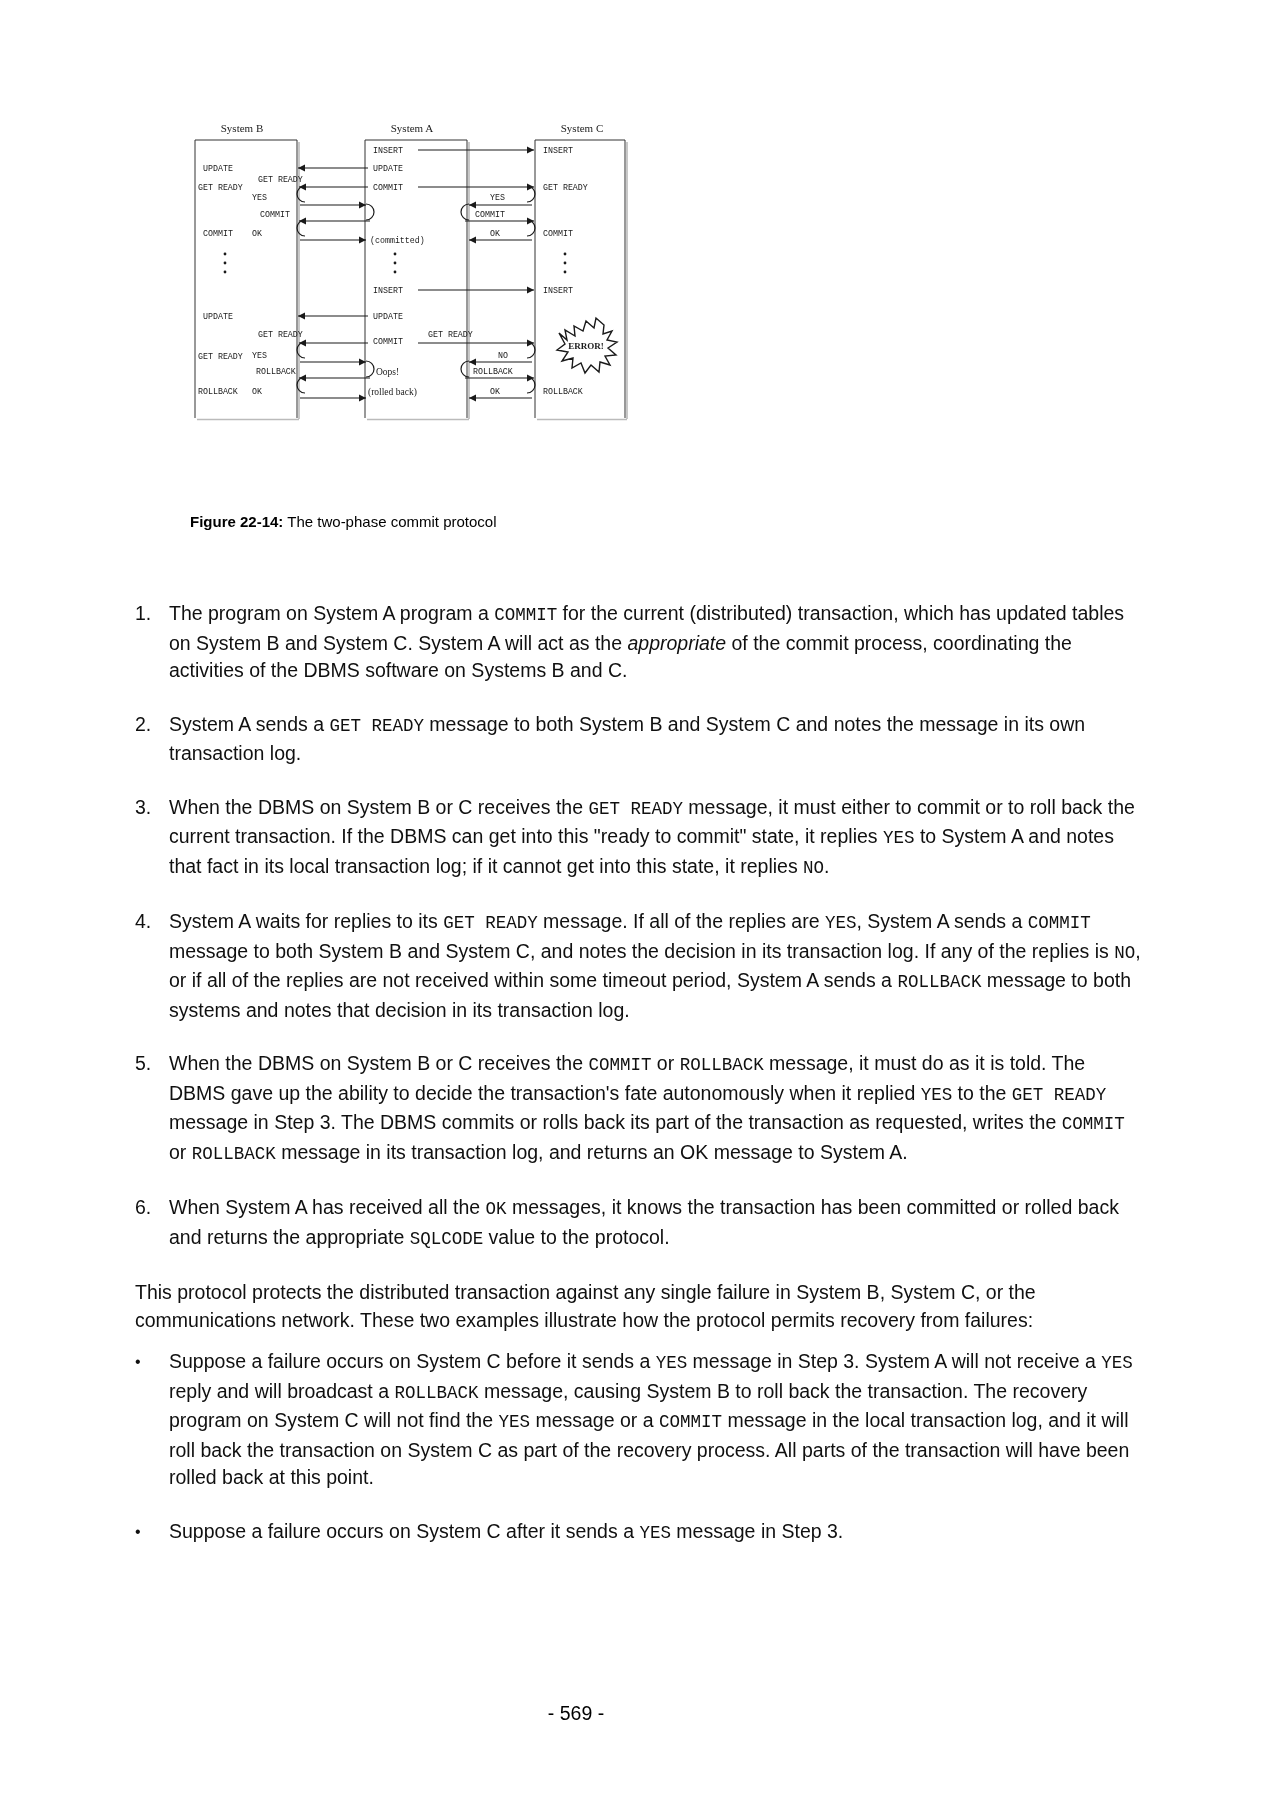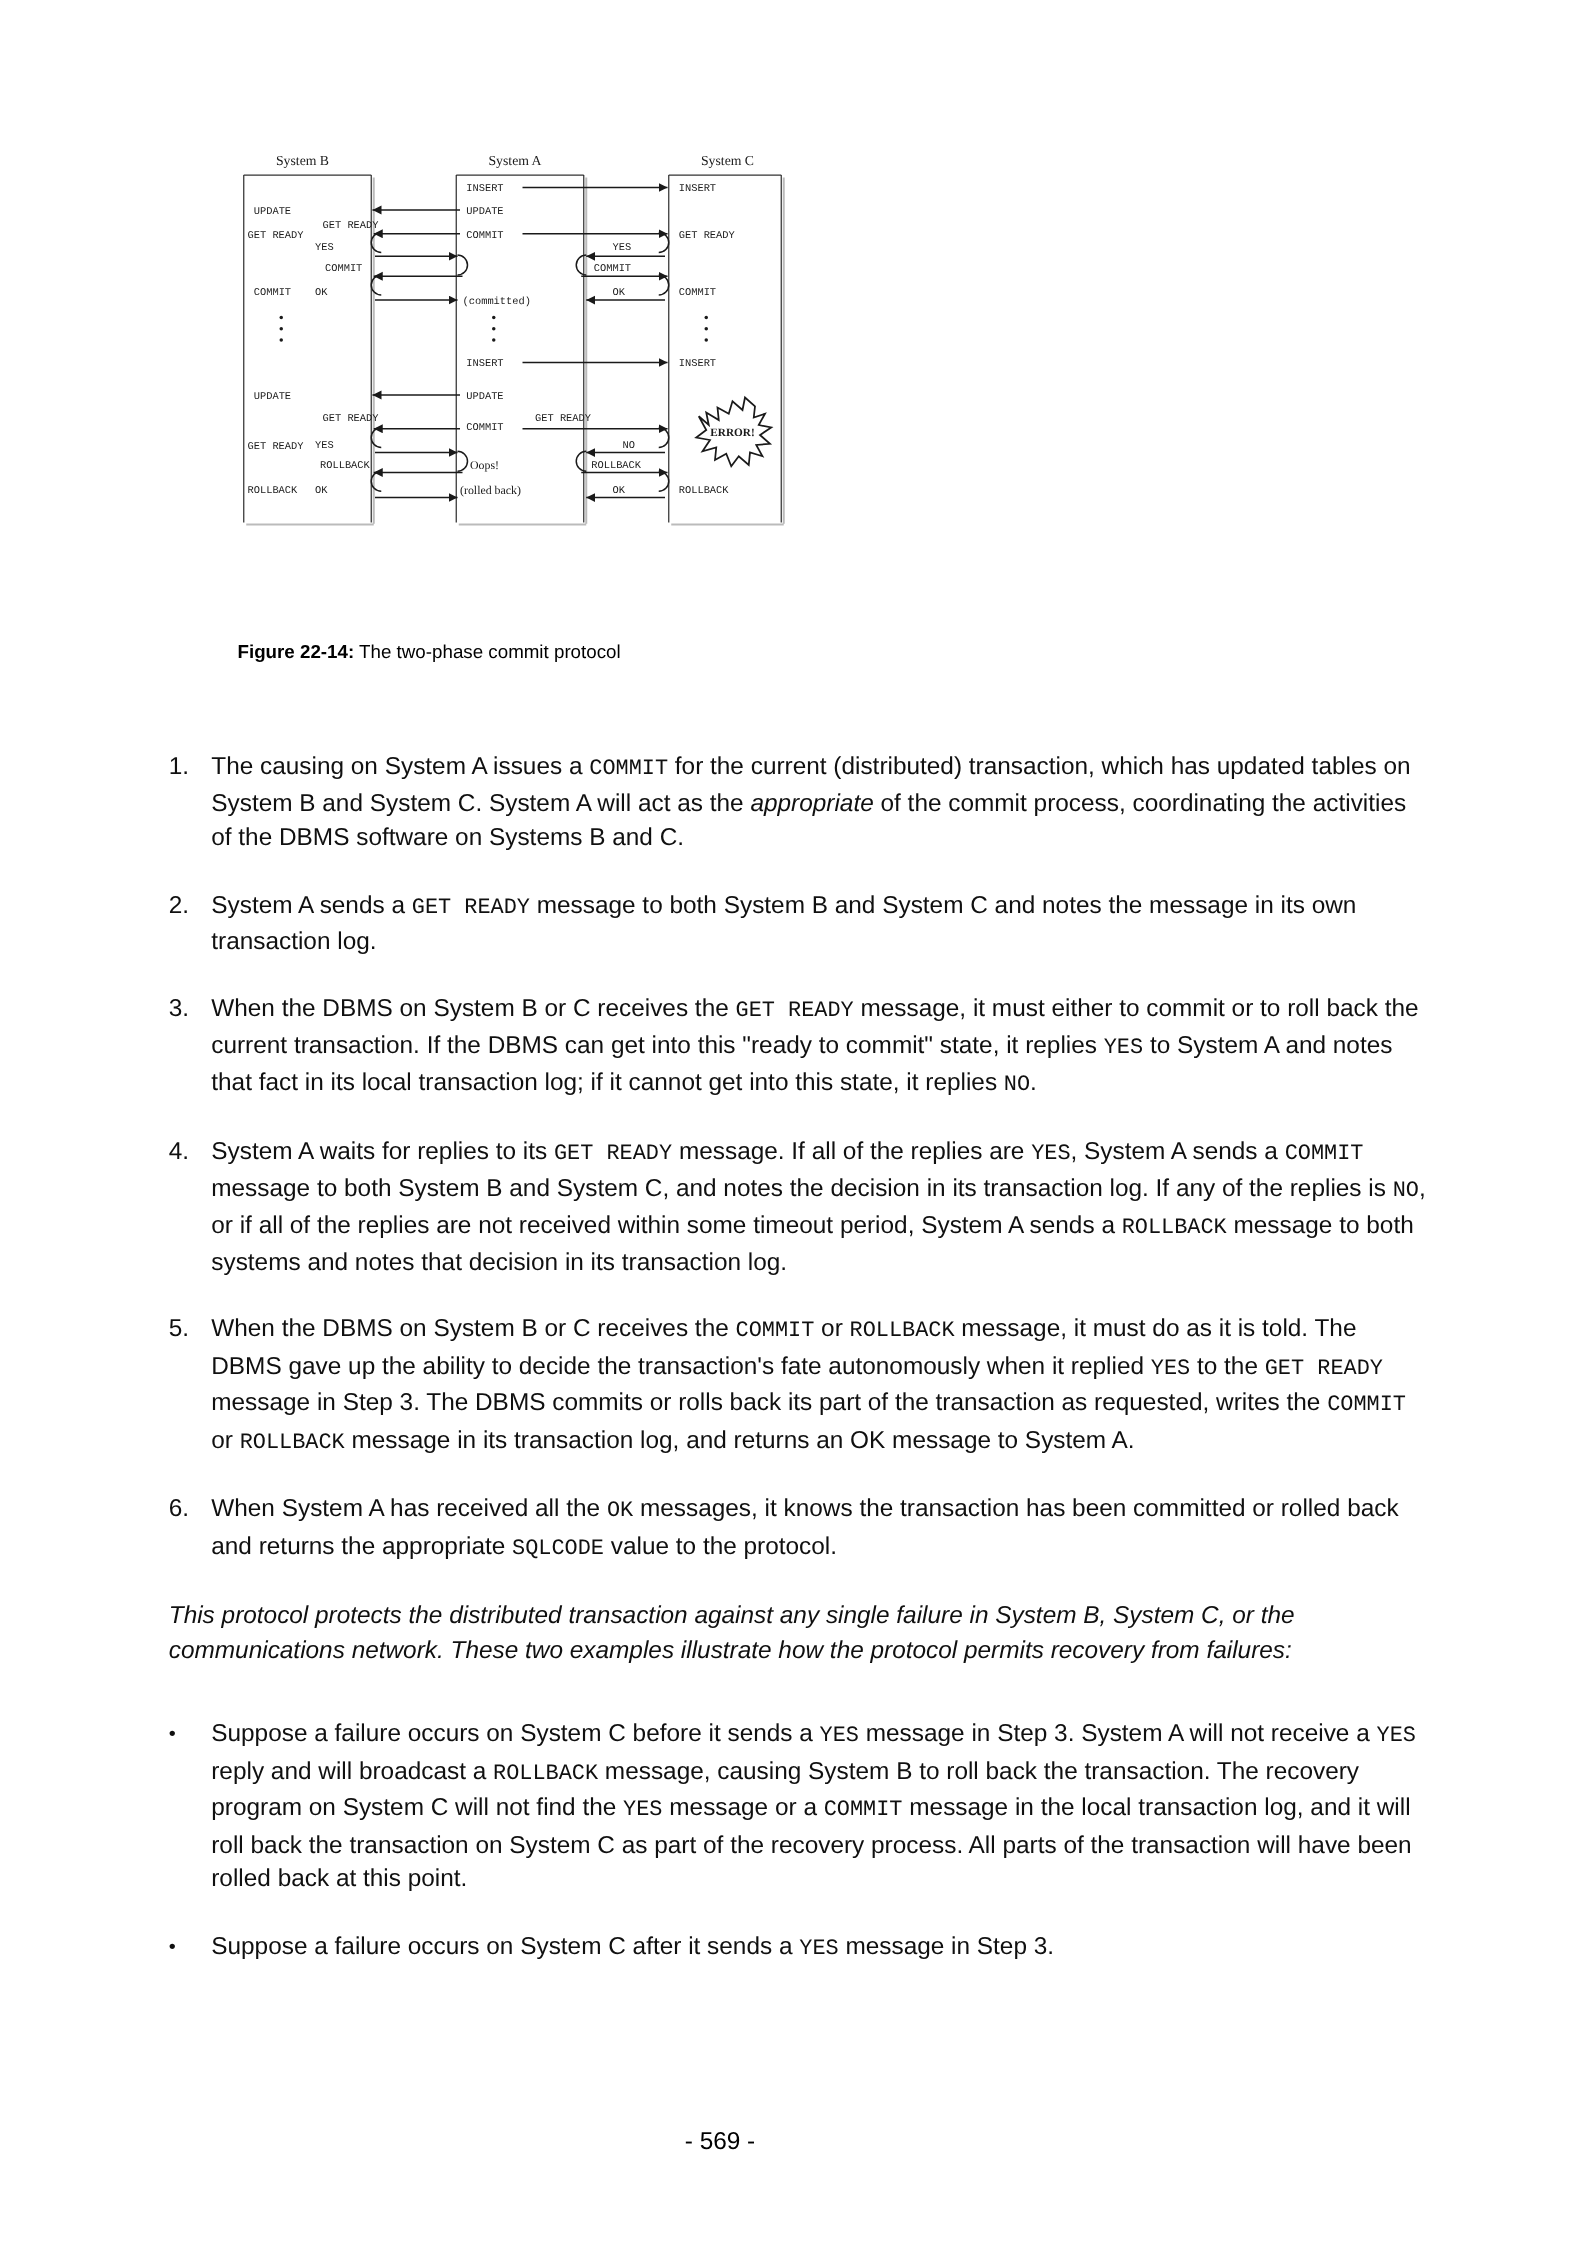--- a/index.html
+++ b/index.html
@@ -71,23 +71,22 @@
   }
   .bullitem .bul {
     width: 34px;
     flex: 0 0 34px;
     text-align: left;
     font-size: 16px;
   }
   .bullitem .txt { flex: 1 1 auto; }
 
   .para {
-    margin-bottom: 40px;
+    margin-bottom: 14px;
     margin-top: 18px;
-    font-style: italic;
   }
   code, .mono {
     font-family: "Liberation Mono", "DejaVu Sans Mono", monospace;
     font-size: 17.5px;
     letter-spacing: 0px;
   }
   em { font-style: italic; }
 
   .pagenum {
     position: absolute;
@@ -242,21 +241,21 @@
   </div>
 
   <div class="fig-caption">
     <span class="lbl">Figure 22-14:</span><span> The two-phase commit protocol</span>
   </div>
 
   <div class="content">
 
     <div class="numitem">
       <div class="num">1.</div>
-      <div class="txt"><span>The causing on System A issues a </span><code>COMMIT</code><span> for the current (distributed) transaction, which has updated tables on System B and System C. System A will act as the </span><em>appropriate</em><span> of the commit process, coordinating the activities of the DBMS software on Systems B and C.</span></div>
+      <div class="txt"><span>The program on System A program a </span><code>COMMIT</code><span> for the current (distributed) transaction, which has updated tables on System B and System C. System A will act as the </span><em>appropriate</em><span> of the commit process, coordinating the activities of the DBMS software on Systems B and C.</span></div>
     </div>
 
     <div class="numitem">
       <div class="num">2.</div>
       <div class="txt"><span>System A sends a </span><code>GET READY</code><span> message to both System B and System C and notes the message in its own transaction log.</span></div>
     </div>
 
     <div class="numitem">
       <div class="num">3.</div>
       <div class="txt"><span>When the DBMS on System B or C receives the </span><code>GET READY</code><span> message, it must either to commit or to roll back the current transaction. If the DBMS can get into this "ready to commit" state, it replies </span><code>YES</code><span> to System A and notes that fact in its local transaction log; if it cannot get into this state, it replies </span><code>NO</code><span>.</span></div>

